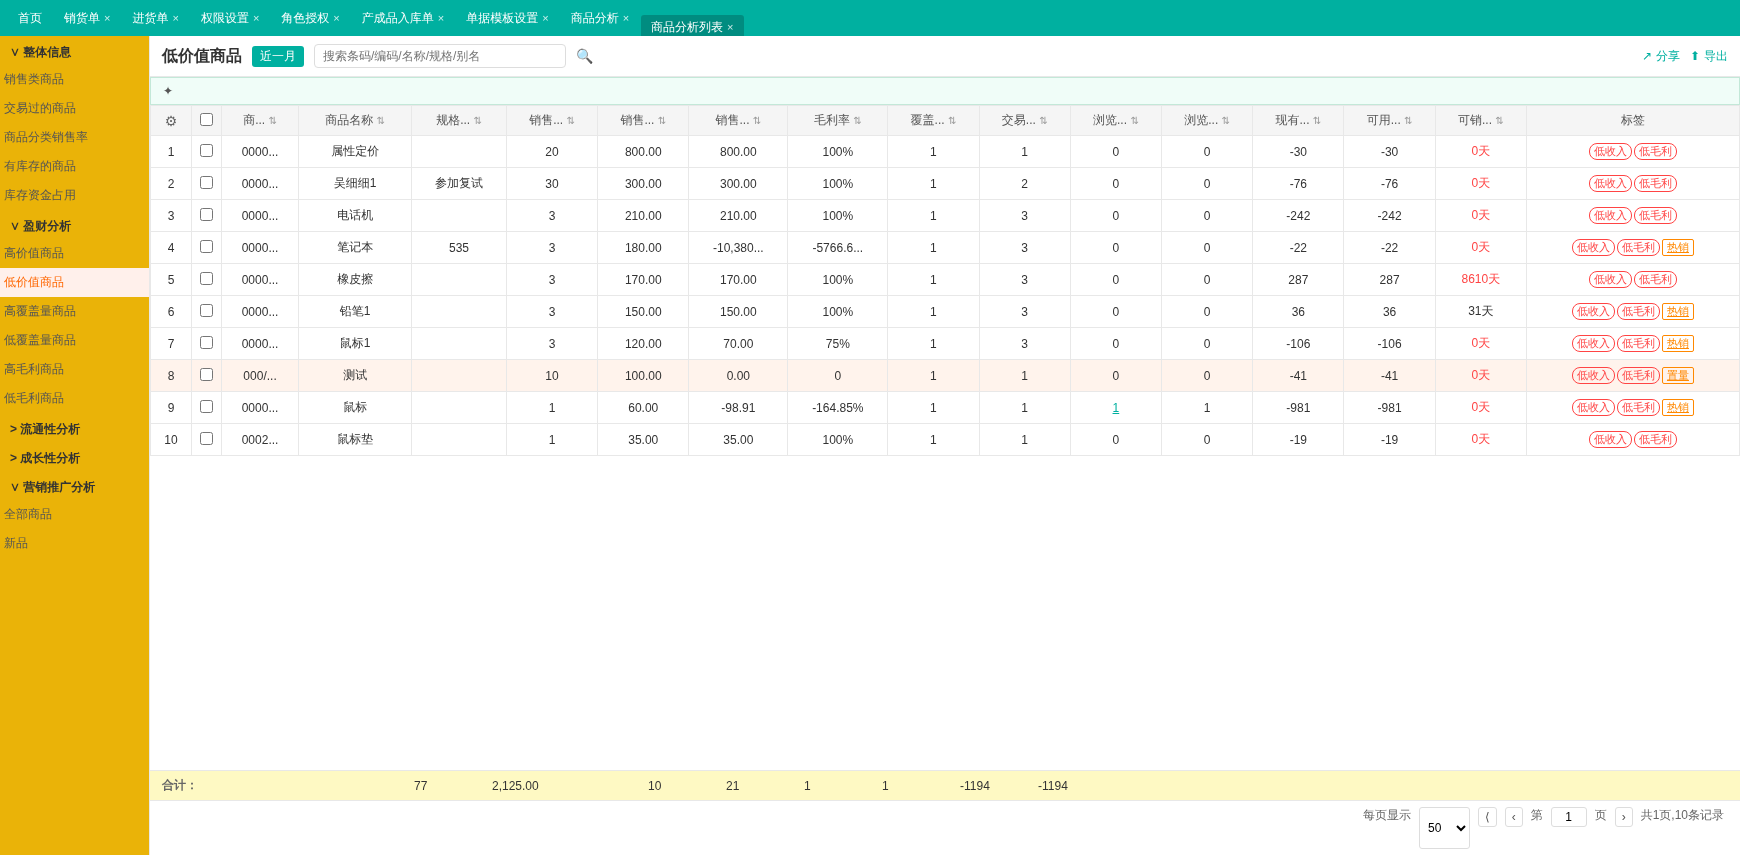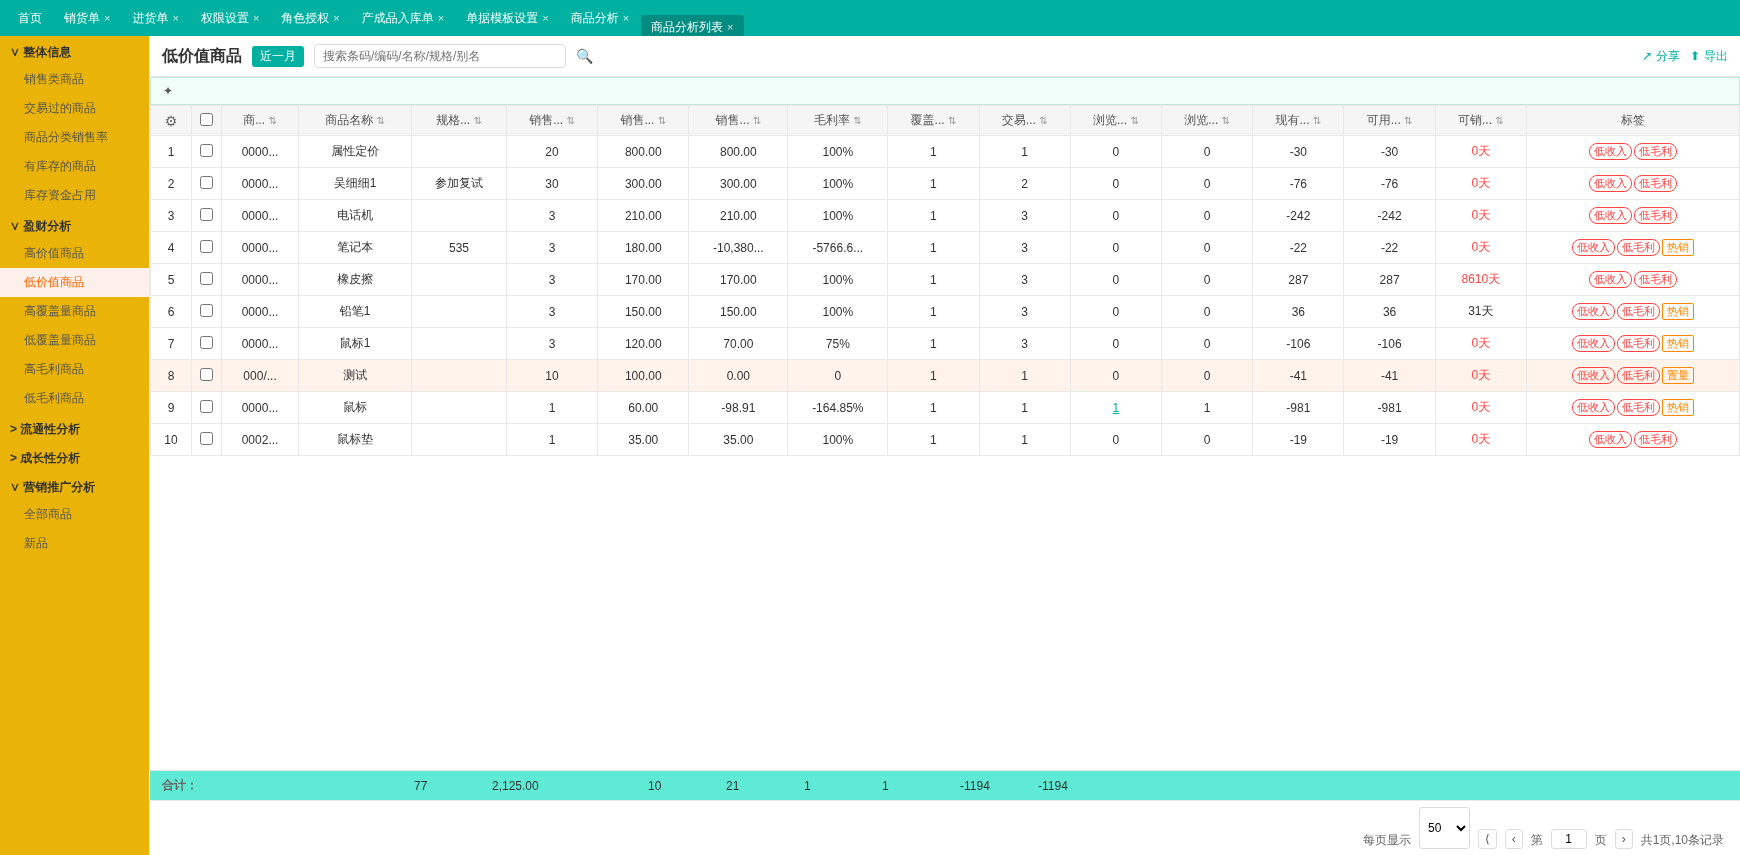--- a/index.html
+++ b/index.html
@@ -45,21 +45,21 @@
     .sidebar-group-label {
       color: #333;
       padding: 8px 10px 4px;
       font-weight: bold;
       cursor: pointer;
       display: flex;
       align-items: center;
       gap: 4px;
     }
     .sidebar-item {
-      padding: 6px 12px 6px 24px;
+      padding: 6px 12px 6px 4px;
       color: #555;
       cursor: pointer;
       white-space: nowrap;
       overflow: hidden;
       text-overflow: ellipsis;
     }
     .sidebar-item.active { background: #fff0eb; color: #ff6600; }
 
     
     .content-area {
@@ -158,44 +158,44 @@
     }
     .tag {
       display: inline-block;
       border: 1px solid;
       border-radius: 2px;
       padding: 0 4px;
       font-size: 11px;
       margin: 1px;
     }
     .tag-red { color: #ff4444; border-color: #ff4444; border-radius: 8px; }
-    .tag-orange { color: #ff8800; border-color: #ff8800; }
+    .tag-orange { color: #ff8800; border-color: #ff8800; text-decoration: underline; }
     .tag-link { color: #00b0a0; text-decoration: underline; cursor: pointer; }
     .checkbox-cell { width: 30px; }
     input[type="checkbox"] { cursor: pointer; }
 
     
     .table-footer {
       border-top: 1px solid #e8e8e8;
-      background: #5eead4;
+      background: #fef9c3;
       padding: 6px 12px;
       display: flex;
       align-items: center;
       gap: 8px;
     }
     .footer-label { color: #666; font-weight: bold; }
     .footer-cell { display: inline-block; min-width: 70px; text-align: left; color: #333; }
 
     
     .pagination-bar {
       border-top: 1px solid #e8e8e8;
       background: #fff;
       padding: 6px 16px;
       display: flex;
-      align-items: flex-end;
+      align-items: flex-start;
       justify-content: flex-end;
       gap: 8px;
     }
     .page-size-select {
       border: 1px solid #ddd;
       border-radius: 3px;
       padding: 12px 4px;
       background: #fff;
     }
     .page-btn {

